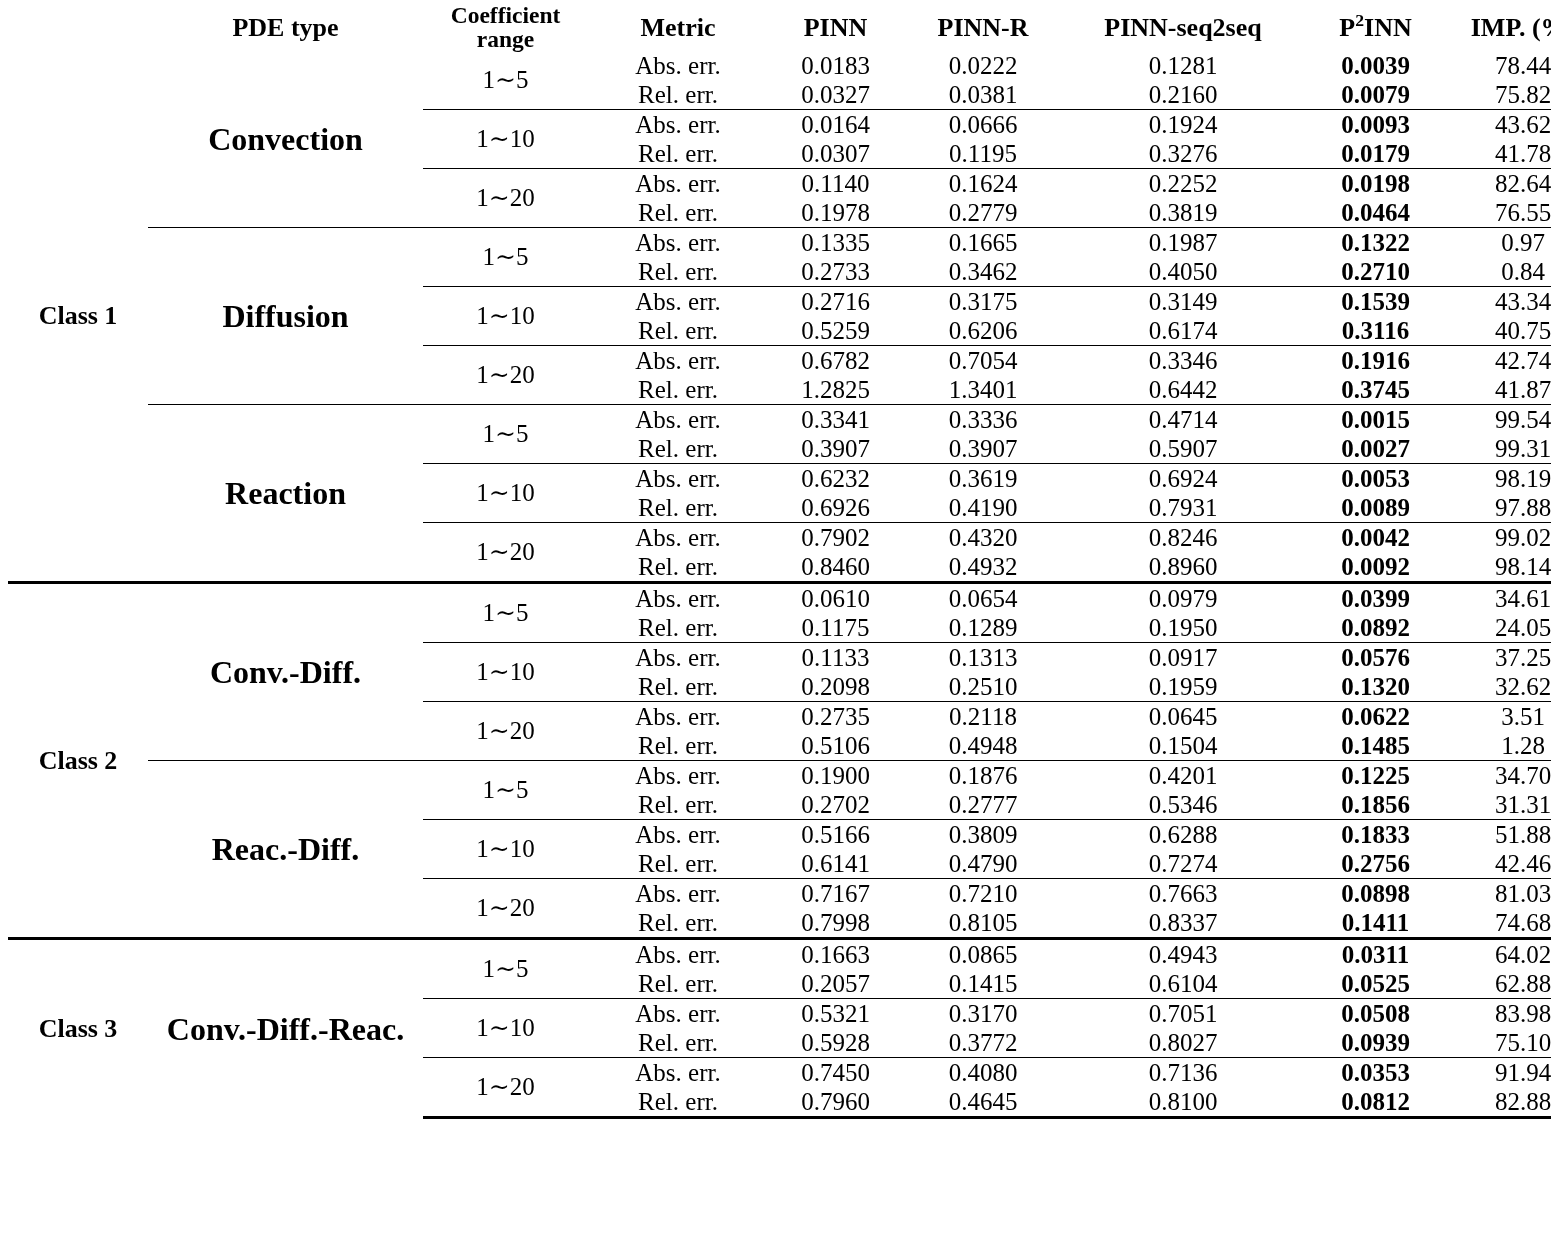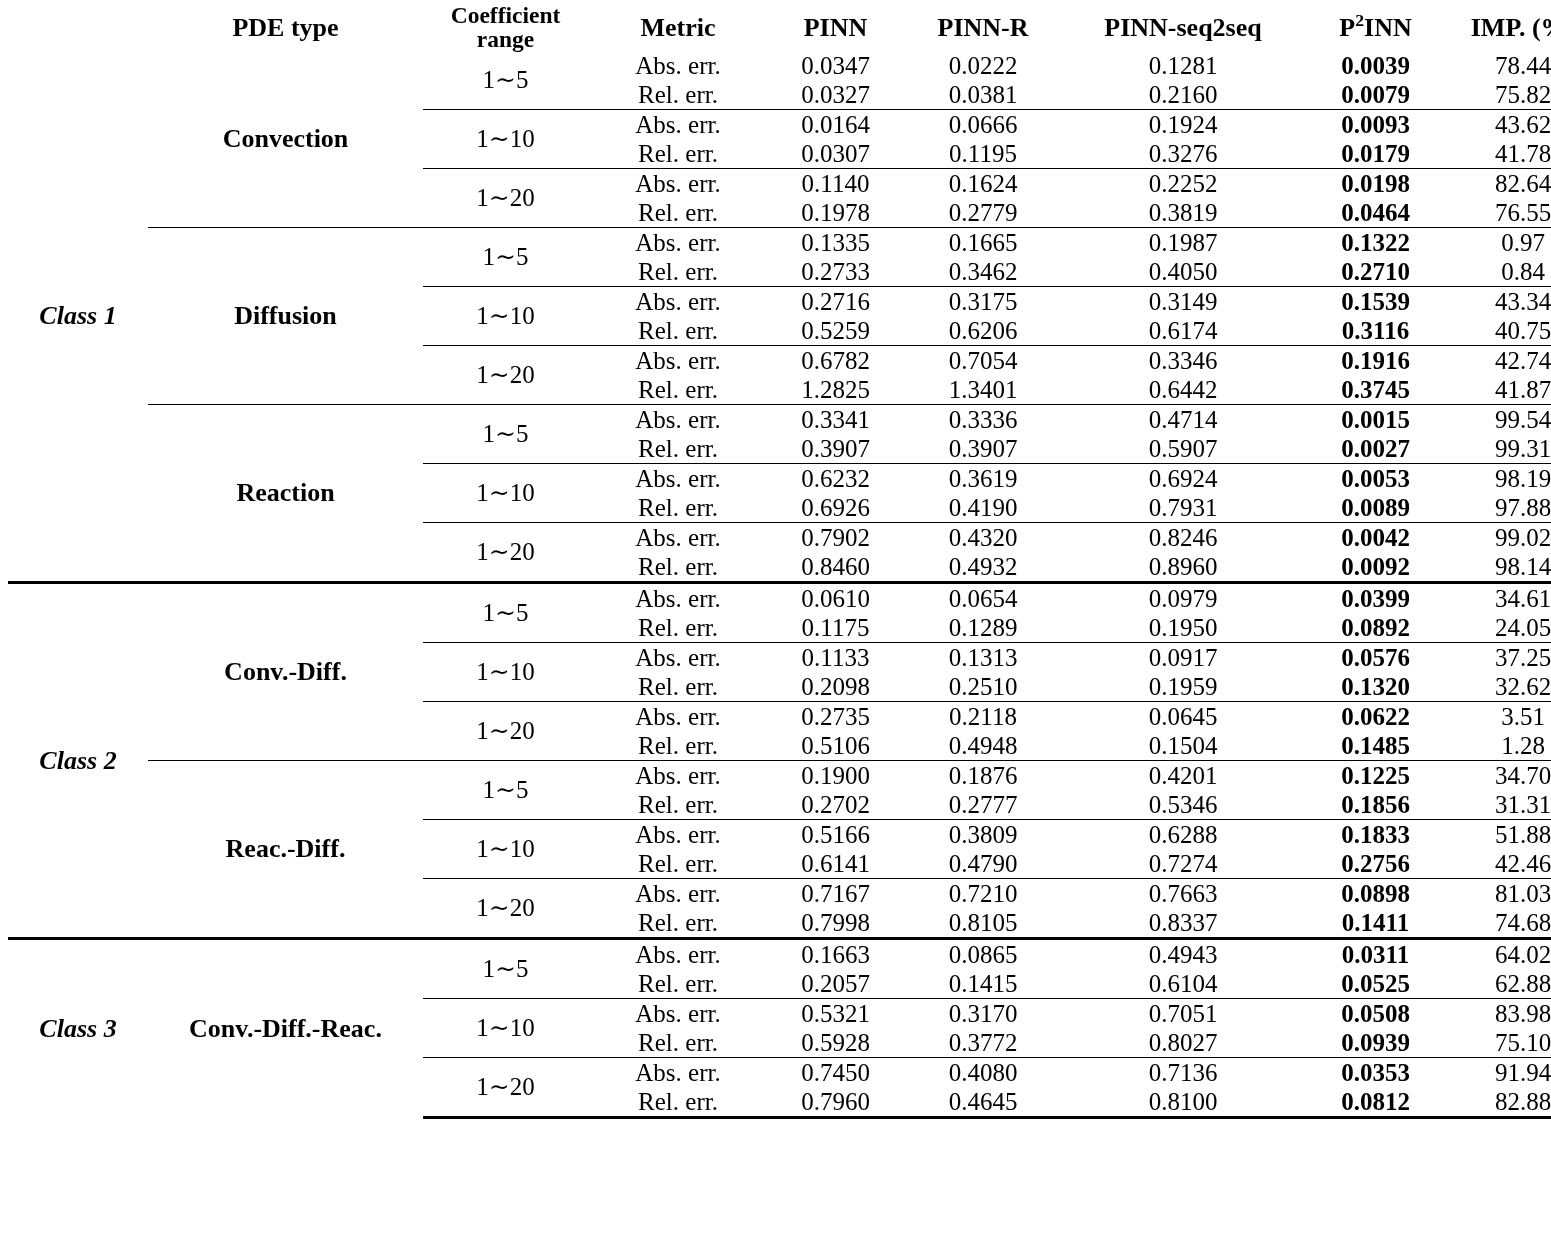--- a/index.html
+++ b/index.html
@@ -45,25 +45,24 @@
     line-height: 1.05;
   }
   .stack {
     display: block;
     line-height: 1.0;
     font-size: 23.5px;
   }
   td.class-cell {
     font-weight: bold;
     font-size: 26px;
-    font-style: italic;
   }
   td.pde-cell {
     font-weight: bold;
-    font-size: 26px;
+    font-size: 32px;
   }
   td.range-cell {
     font-size: 25px;
   }
   td.metric-cell {
     text-align: left;
     padding-left: 16px;
     font-size: 25px;
   }
   td.num { font-size: 25px; }
@@ -120,21 +119,21 @@
           <td class="pde-cell" rowspan="3">Convection</td>
           <td class="range-cell"><span>1∼5</span></td>
           <td class="metric-cell">
             <span class="num-lines">
               <span class="line">Abs. err.</span>
               <span class="line">Rel. err.</span>
             </span>
           </td>
           <td class="num">
             <span class="num-lines">
-              <span class="line">0.0347</span>
+              <span class="line">0.0183</span>
               <span class="line">0.0327</span>
             </span>
           </td>
           <td class="num">
             <span class="num-lines">
               <span class="line">0.0222</span>
               <span class="line">0.0381</span>
             </span>
           </td>
           <td class="num">

